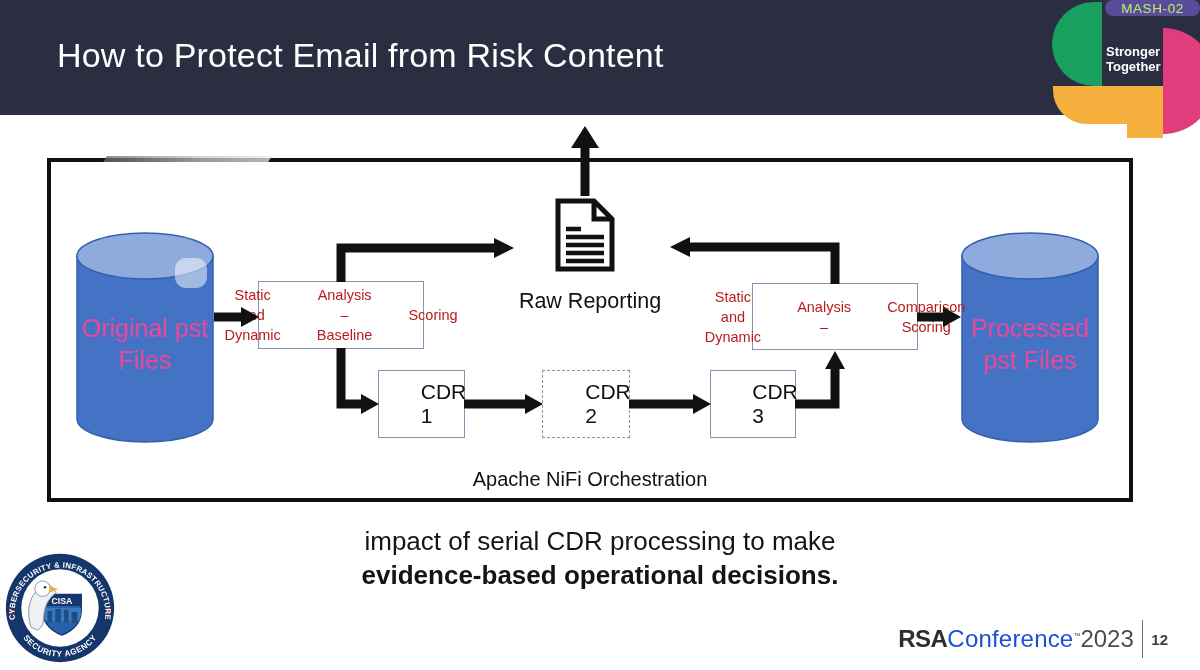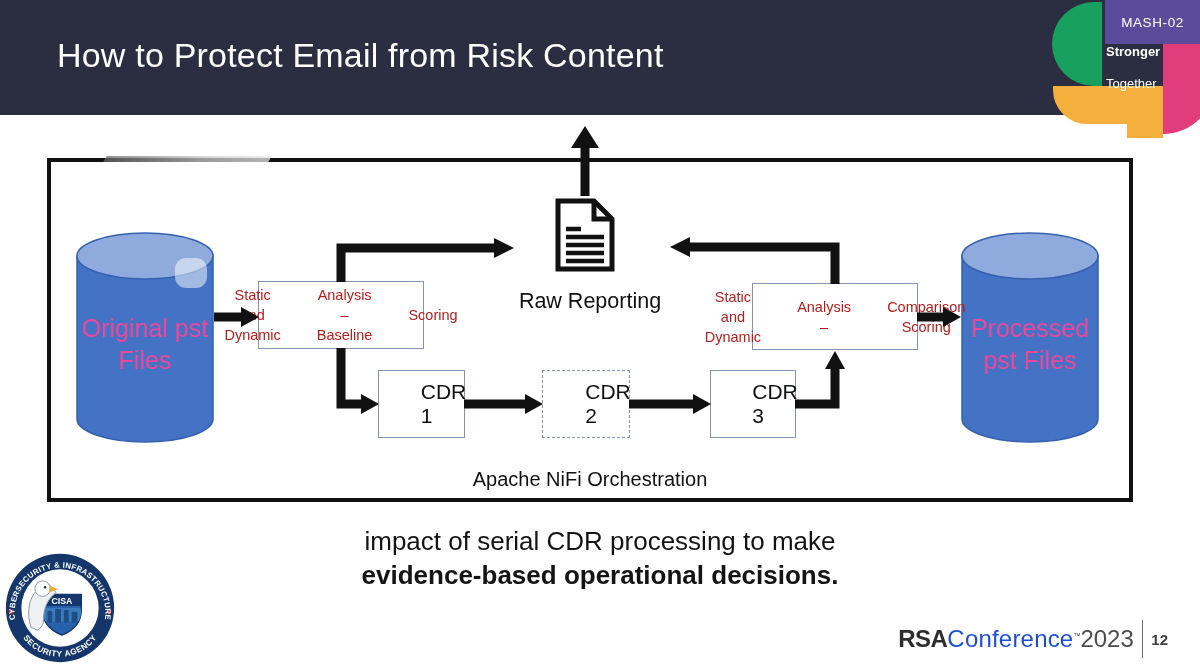--- a/index.html
+++ b/index.html
@@ -5,32 +5,32 @@
   * { margin:0; padding:0; box-sizing:border-box; }
   html,body { width:1200px; height:670px; }
   body {
     position:relative; overflow:hidden; background:#ffffff;
     font-family:"Liberation Sans", sans-serif;
     -webkit-font-smoothing:antialiased;
   }
   
   .title-bar { position:absolute; left:0; top:0; width:1200px; height:115px; background:#2B2E40; }
   .slide-title { position:absolute; left:57px; top:36px; font-size:34px; font-weight:400; color:#ffffff; letter-spacing:0.2px; }
-  .mash-badge { position:absolute; left:1105px; top:0; width:95px; height:44px; background:#5B4B9B;
-    color:#ffffff; font-size:13.5px; letter-spacing:0.6px; display:flex; align-items:center; justify-content:center; z-index:6; }
+  .mash-badge { position:absolute; left:1105px; top:0; width:95px; height:16px; background:#5B4B9B;
+    color:#bef264; font-size:13.5px; letter-spacing:0.6px; display:flex; align-items:center; justify-content:center; z-index:6;border-radius:12px; }
   .decor-green { position:absolute; left:1052px; top:2px; width:50px; height:84px; background:#18A05E;
     border-radius:42px 0 0 42px; z-index:5; }
   .decor-pink { position:absolute; left:1163px; top:28px; width:52px; height:106px; background:#E13C7C;
     border-radius:0 53px 53px 0; z-index:4; }
   .decor-yellow { position:absolute; left:1053px; top:86px; width:110px; height:38px; background:#F5AF3C;
     border-radius:0 0 0 34px; z-index:5; }
   .decor-yellow-tab { position:absolute; left:1127px; top:118px; width:36px; height:20px; background:#F5AF3C; z-index:5; }
   .tagline { position:absolute; left:1106px; top:44px; z-index:6; color:#fff; font-size:13px; line-height:15px; }
   .tagline .l1 { font-weight:700; display:block; }
-  .tagline .l2 { font-weight:400; display:block;margin-top:17px; }
+  .tagline .l2 { font-weight:700; display:block; }
   
   .frame { position:absolute; left:47px; top:158px; width:1086px; height:344px; border:4px solid #111; background:#fff; }
   .frame-artifact { position:absolute; left:105px; top:156px; width:165px; height:6px;
     background:linear-gradient(90deg,#6a6a6a,#c9c9c9 60%, #e9e9e9); opacity:0.75; transform:skewX(-30deg); }
   
   .cylinder { position:absolute; width:140px; height:215px; }
   .cyl-left { left:75px; top:230px; }
   .cyl-right { left:960px; top:230px; }
   .cyl-label { position:absolute; text-align:center; color:#ec4899; font-size:25px; line-height:32px; z-index:3; }
   .cyl-label.left { left:79px; top:312px; width:132px; }

